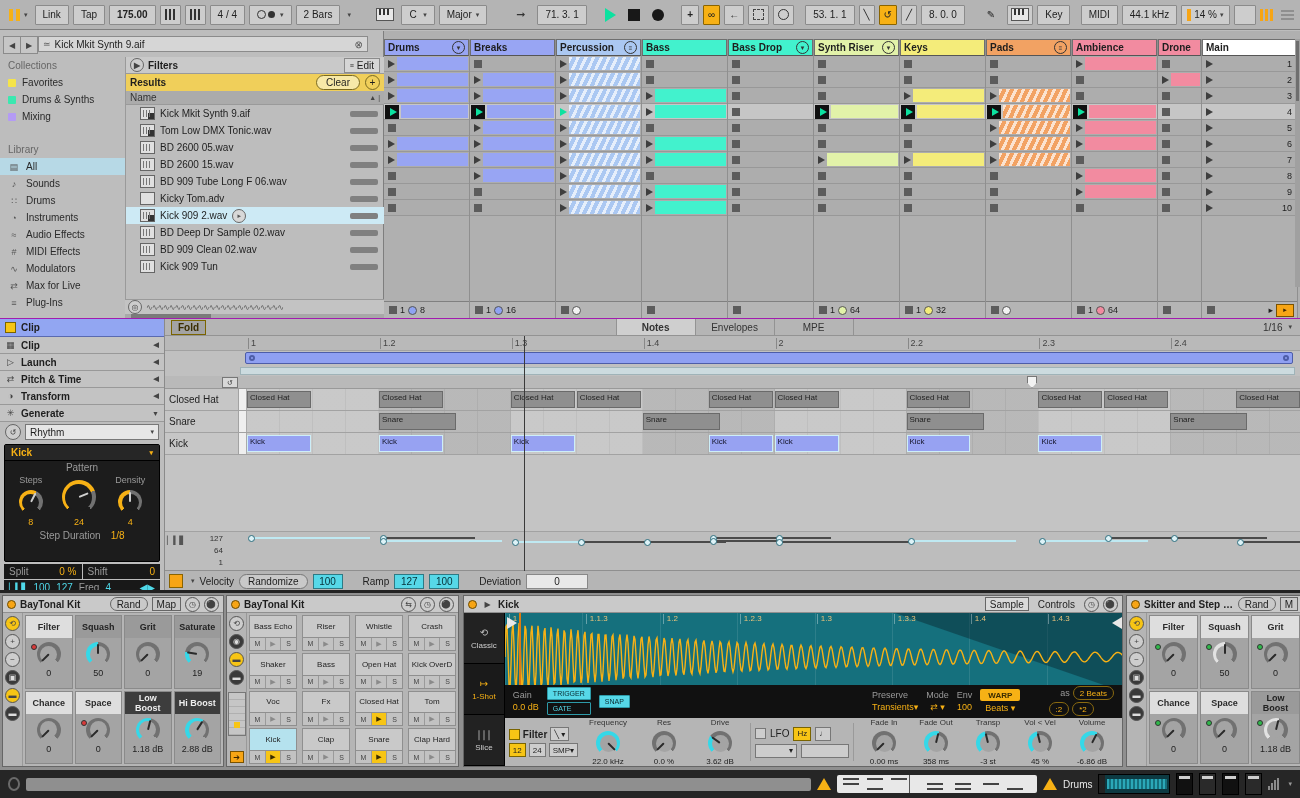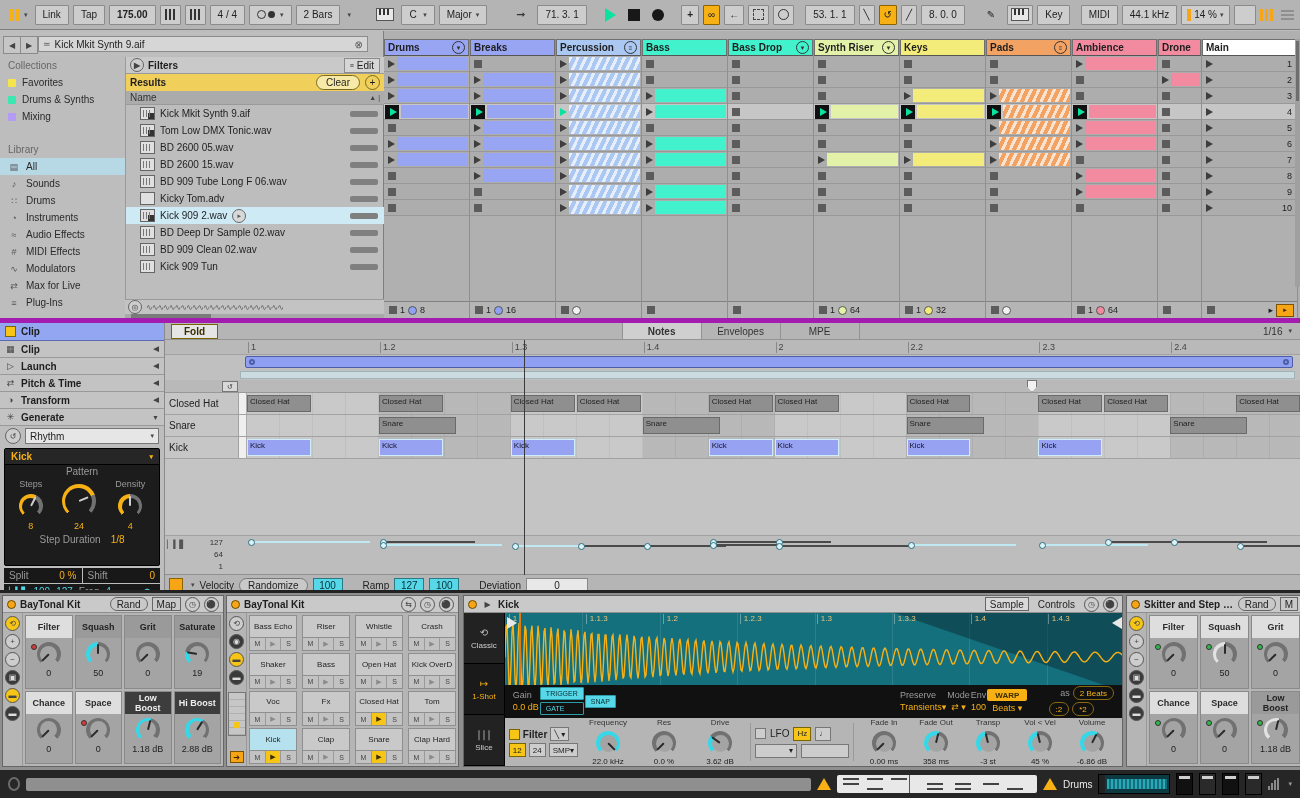--- a/index.html
+++ b/index.html
@@ -62,21 +62,21 @@
   .pbox .gtri{width:0;height:0;border-left:7px solid #0ce2a0;border-top:4px solid transparent;border-bottom:4px solid transparent;margin-left:2px;}
   .gtri2{width:0;height:0;border-left:7px solid #0ce2a0;border-top:4px solid transparent;border-bottom:4px solid transparent;margin-left:4px;flex:none;}
   .clipbody{flex:1;align-self:stretch;margin:1px 1px 1px 2px;}
   .scene-row{justify-content:flex-start;gap:4px;padding-right:5px;}
   .scene-num{margin-left:auto;font-size:9px;color:#222;}
   .statusrow{height:17px;border-top:1px solid #808080;background:#b5b5b5;display:flex;align-items:center;gap:3px;padding:0 3px;font-size:9px;box-sizing:border-box;overflow:hidden;}
   .pie{width:9px;height:9px;border-radius:50%;border:1px solid #555;flex:none;box-sizing:border-box;}
   .vscroll{position:absolute;right:0;top:39px;width:5px;height:248px;background:#a0a0a0;}
   .vscroll i{position:absolute;top:2px;left:1px;width:3px;height:60px;background:#6e6e6e;}
   
-  #editor{left:0;top:318px;width:1300px;height:208px;background:#c0c0c0;border-top:5px solid #a21caf;box-sizing:border-box;}
+  #editor{left:0;top:318px;width:1300px;height:208px;background:#c0c0c0;border-top:1px solid #a21caf;box-sizing:border-box;}
   #clip-left{left:0;top:0;width:165px;height:272px;border-right:1px solid #8a8a8a;box-sizing:border-box;background:#bdbdbd;}
   #clip-title{height:17px;background:#92a6f2;display:flex;align-items:center;gap:5px;padding:0 5px;font-weight:bold;border-bottom:1px solid #5a6ab0;}
   .ysq{width:9px;height:9px;background:#f7c515;border:1px solid #7a6400;}
   .sec-row{height:17px;background:#c3c3c3;border-bottom:1px solid #999;display:flex;align-items:center;gap:5px;padding:0 5px;font-weight:bold;box-sizing:border-box;}
   .sec-ic{width:11px;text-align:center;color:#444;font-size:9px;font-weight:normal;}
   .sec-ar{margin-left:auto;font-size:7px;color:#444;}
   #gen-row{height:20px;display:flex;align-items:center;gap:4px;padding:0 5px;box-sizing:border-box;}
   .cirbtn{width:14px;height:14px;border-radius:50%;border:1px solid #666;background:#cdcdcd;display:flex;align-items:center;justify-content:center;font-size:8px;color:#444;flex:none;}
   .dropwhite{flex:1;height:14px;background:#e6e6e6;border:1px solid #777;display:flex;align-items:center;padding:0 4px;justify-content:space-between;}
   #patpanel{margin:2px 4px;background:#1c1c1c;border:1px solid #000;border-radius:2px;height:118px;box-sizing:border-box;}
@@ -89,21 +89,21 @@
   #stepdur b{color:#f7b115;font-weight:normal;}
   #splitshift{display:flex;margin:0 4px;gap:1px;}
   .ss-cell{flex:1;background:#181818;height:15px;display:flex;align-items:center;justify-content:space-between;padding:0 5px;color:#9a9a9a;}
   .ss-cell b{color:#f7b115;font-weight:normal;}
   #velrow{display:flex;margin:1px 4px;background:#181818;height:15px;align-items:center;gap:6px;padding:0 5px;color:#9a9a9a;}
   #velrow b{color:#4fd8e8;font-weight:normal;}
   #genbtnrow{display:flex;align-items:center;margin:3px 4px;gap:4px;}
   #genbtn{width:100px;height:15px;background:#f7c515;border:1px solid #7a6400;display:flex;align-items:center;justify-content:center;font-weight:bold;color:#3a2c00;}
   
   #ed-tabs{left:165px;top:0;width:1135px;height:17px;background:#b5b5b5;border-bottom:1px solid #939393;display:flex;align-items:center;box-sizing:border-box;}
-  #foldbtn{margin-left:6px;height:13px;background:#e5e5e5;border:1px solid #7a6400;display:flex;align-items:center;padding:0 12px;font-weight:bold;color:#3a2c00;}
+  #foldbtn{margin-left:6px;height:13px;background:#a3a3a3;border:1px solid #7a6400;display:flex;align-items:center;padding:0 6px;font-weight:bold;color:#3a2c00;}
   .edtab{width:78px;height:16px;display:flex;align-items:center;justify-content:center;border-left:1px solid #939393;color:#333;}
   .edtab:last-of-type{border-right:1px solid #939393;}
   .edtab.sel{background:#cfcfcf;font-weight:bold;}
   #gridsel{margin-left:auto;margin-right:8px;display:flex;gap:3px;align-items:center;color:#333;}
   #ruler{left:165px;top:17px;width:1135px;height:15px;background:#b9b9b9;border-bottom:1px solid #a2a2a2;box-sizing:border-box;}
   .rtick{position:absolute;top:2px;font-size:9px;color:#444;border-left:1px solid #888;padding-left:2px;height:11px;line-height:10px;}
   #loopbar{left:245px;top:33px;width:1048px;height:12px;background:#8fa0f2;border:1px solid #4d5da8;border-radius:2px;box-sizing:border-box;}
   #loopbar i{position:absolute;top:2px;width:6px;height:6px;border:2px solid #4d5da8;border-radius:50%;box-sizing:border-box;}
   #overview{left:240px;top:48px;width:1055px;height:8px;background:#ccdbdf;border:1px solid #9fb3b8;box-sizing:border-box;}
   #markers{left:165px;top:57px;width:1135px;height:13px;background:#b9b9b9;border-bottom:1px solid #999;box-sizing:border-box;}
@@ -169,21 +169,21 @@
   
   #simpler-tabs{width:41px;background:#222;display:flex;flex-direction:column;border-right:1px solid #000;}
   .smtab{flex:1;border-bottom:1px solid #000;display:flex;flex-direction:column;align-items:center;justify-content:center;gap:3px;color:#cfcfcf;font-size:8px;}
   .smtab .ic{font-size:10px;color:#bbb;}
   .smtab.sel{color:#f7b115;background:#1a1a1a;}
   .smtab.sel .ic{color:#f7b115;}
   #wavewrap{position:relative;flex:1;display:flex;flex-direction:column;}
   #waveform{position:relative;height:79px;background:#15707d;overflow:hidden;}
   #wv-grid{position:absolute;inset:0;background:repeating-linear-gradient(90deg,rgba(255,255,255,.10) 0 1px,transparent 1px 77.4px);}
   .wvlab{position:absolute;top:1px;font-size:8px;color:#e8c27a;padding-left:3px;border-left:1px solid rgba(255,255,255,.35);height:10px;line-height:9px;}
-  #samplectl{height:37px;background:#111;display:flex;align-items:center;gap:1px;padding:0 8px;box-sizing:border-box;}
+  #samplectl{height:37px;background:#111;display:flex;align-items:center;gap:8px;padding:0 8px;box-sizing:border-box;}
   .sc-lab{color:#9a9a9a;font-size:9px;}
   .sc-val{color:#f7b115;font-size:9px;}
   .cyanbtn{height:11px;padding:0 5px;display:flex;align-items:center;font-size:7px;border:1px solid #2d9aa8;color:#0a2a30;background:#56d8e8;border-radius:1px;}
   .cyanbtn.outline{background:#111;color:#56d8e8;}
   .warpbtn{height:12px;padding:0 8px;display:flex;align-items:center;font-size:8px;background:#f7b115;color:#3a2c00;border-radius:2px;font-weight:bold;}
   .ypill{height:12px;border:1px solid #8a6a10;color:#f7b115;border-radius:7px;padding:0 6px;display:flex;align-items:center;font-size:8px;}
   #simfooter{flex:1;background:#b5b5b5;display:flex;align-items:center;padding:0 4px;box-sizing:border-box;gap:4px;}
   .vsep{width:1px;height:80%;background:#9a9a9a;}
   .fparam{display:flex;flex-direction:column;align-items:center;width:52px;}
   .fparam .lab{font-size:8px;color:#333;}

